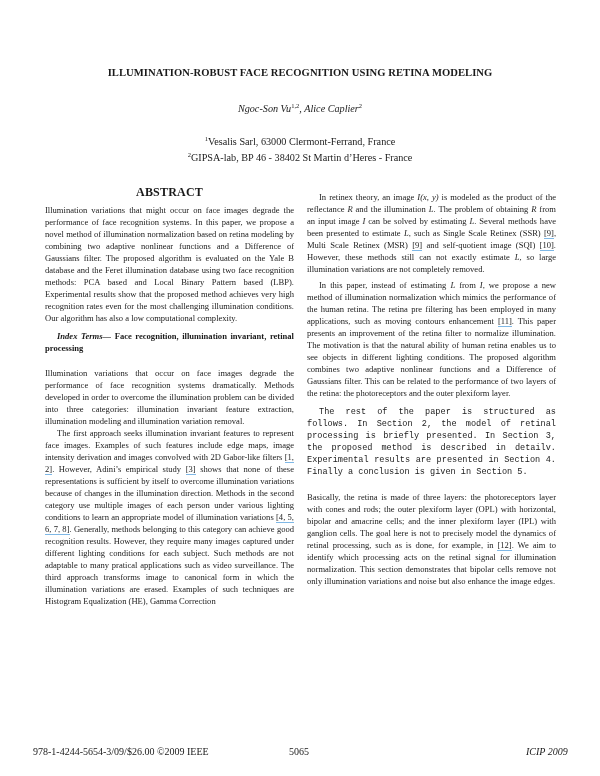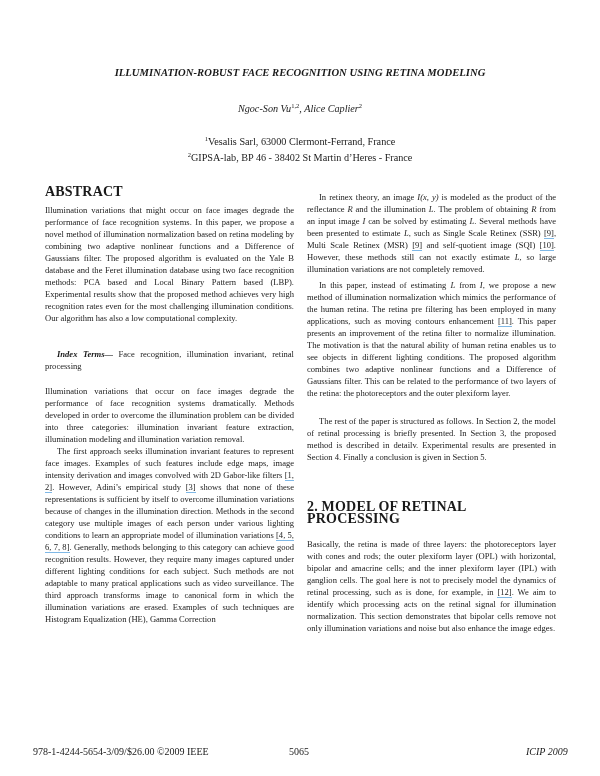--- a/index.html
+++ b/index.html
@@ -1,29 +1,29 @@
 <!DOCTYPE html>
 <html><head>
 <meta charset="utf-8">
 <style>
   html, body { margin: 0; padding: 0; background: #ffffff; }
   body { width: 600px; height: 776px; position: relative; overflow: hidden; color: #1a1a1a;
          font-family: "Liberation Serif", "DejaVu Serif", serif; }
   .title { position: absolute; top: 67px; left: 0; width: 600px; text-align: center;
-           font-weight: bold; font-size: 10.6px; letter-spacing: 0.05px; font-style: italic; }
+           font-weight: bold; font-size: 10.6px; letter-spacing: 0.05px; }
   .authors { position: absolute; top: 102px; left: 0; width: 600px; text-align: center;
              font-style: italic; font-size: 10.2px; }
   .authors sup, .affil sup { font-size: 6.5px; font-style: normal; }
   .affil { position: absolute; top: 132px; left: 0; width: 600px; text-align: center;
            font-size: 10.2px; line-height: 13px; }
   .col { position: absolute; top: 0; width: 249px; font-size: 8.55px; line-height: 12px;
          text-align: justify; }
   .col-left { left: 45px; }
   .col-right { left: 307px; }
-  .heading { text-align: left; font-weight: bold; font-size: 14px; letter-spacing: 0.2px; }
+  .heading { text-align: center; font-weight: bold; font-size: 12px; letter-spacing: 0.2px; }
   p { margin: 0; }
   .indent { text-indent: 12px; }
   .cite { border-bottom: 1px solid #7fb8e6; }
   .it { font-style: italic; }
   .footer { position: absolute; top: 746px; font-size: 10px; }
 </style>
 </head>
 <body>
 
 <div>
@@ -36,32 +36,31 @@
   </div>
 
   <div class="affil">
     <div><sup>1</sup><span>Vesalis Sarl, 63000 Clermont-Ferrand, France</span></div>
     <div><sup>2</sup><span>GIPSA-lab, BP 46 - 38402 St Martin d’Heres - France</span></div>
   </div>
 
   <div class="col col-left" style="top:186px;">
     <div class="heading">ABSTRACT</div>
     <p style="margin-top:6px;">Illumination variations that might occur on face images degrade the performance of face recognition systems. In this paper, we propose a novel method of illumination normalization based on retina modeling by combining two adaptive nonlinear functions and a Difference of Gaussians filter. The proposed algorithm is evaluated on the Yale B database and the Feret illumination database using two face recognition methods: PCA based and Local Binary Pattern based (LBP). Experimental results show that the proposed method achieves very high recognition rates even for the most challenging illumination conditions. Our algorithm has also a low computational complexity.</p>
-    <p class="indent" style="margin-top:24px;"><b><i>Index Terms—</i></b><span> Face recognition, illumination invariant, retinal processing</span></p>
+    <p class="indent" style="margin-top:6px;font-weight:bold;"><b><i>Index Terms—</i></b><span> Face recognition, illumination invariant, retinal processing</span></p>
 
     <p style="margin-top:13px;">Illumination variations that occur on face images degrade the performance of face recognition systems dramatically. Methods developed in order to overcome the illumination problem can be divided into three categories: illumination invariant feature extraction, illumination modeling and illumination variation removal.</p>
     <p class="indent"><span>The first approach seeks illumination invariant features to represent face images. Examples of such features include edge maps, image intensity derivation and images convolved with 2D Gabor-like filters </span><span class="cite">[1, 2]</span><span>. However, Adini’s empirical study </span><span class="cite">[3]</span><span> shows that none of these representations is sufficient by itself to overcome illumination variations because of changes in the illumination direction. Methods in the second category use multiple images of each person under various lighting conditions to learn an appropriate model of illumination variations </span><span class="cite">[4, 5, 6, 7, 8]</span><span>. Generally, methods belonging to this category can achieve good recognition results. However, they require many images captured under different lighting conditions for each subject. Such methods are not adaptable to many pratical applications such as video surveillance. The third approach transforms image to canonical form in which the illumination variations are erased. Examples of such techniques are Histogram Equalization (HE), Gamma Correction</span></p>
   </div>
 
   <div class="col col-right" style="top:187px;">
     <p class="indent" style="margin-top:4px;"><span>In retinex theory, an image </span><span class="it">I(x, y)</span><span> is modeled as the product of the reflectance </span><span class="it">R</span><span> and the illumination </span><span class="it">L</span><span>. The problem of obtaining </span><span class="it">R</span><span> from an input image </span><span class="it">I</span><span> can be solved by estimating </span><span class="it">L</span><span>. Several methods have been presented to estimate </span><span class="it">L</span><span>, such as Single Scale Retinex (SSR) </span><span class="cite">[9]</span><span>, Multi Scale Retinex (MSR) </span><span class="cite">[9]</span><span> and self-quotient image (SQI) </span><span class="cite">[10]</span><span>. However, these methods still can not exactly estimate </span><span class="it">L</span><span>, so large illumination variations are not completely removed.</span></p>
     <p class="indent" style="margin-top:4px;"><span>In this paper, instead of estimating </span><span class="it">L</span><span> from </span><span class="it">I</span><span>, we propose a new method of illumination normalization which mimics the performance of the human retina. The retina pre filtering has been employed in many applications, such as moving contours enhancement </span><span class="cite">[11]</span><span>. This paper presents an improvement of the retina filter to normalize illumination. The motivation is that the natural ability of human retina enables us to see objects in different lighting conditions. The proposed algorithm combines two adaptive nonlinear functions and a Difference of Gaussians filter. This can be related to the performance of two layers of the retina: the photoreceptors and the outer plexiform layer.</span></p>
-    <p class="indent" style="margin-top:16px;">The rest of the paper is structured as follows. In Section 2, the model of retinal processing is briefly presented. In Section 3, the proposed method is described in detailv. Experimental results are presented in Section 4. Finally a conclusion is given in Section 5.</p>
+    <p class="indent" style="margin-top:7px;font-family:Liberation Mono, monospace;">The rest of the paper is structured as follows. In Section 2, the model of retinal processing is briefly presented. In Section 3, the proposed method is described in detailv. Experimental results are presented in Section 4. Finally a conclusion is given in Section 5.</p>
 
-    <div class="heading" style="margin-top:38px;">2.  MODEL OF RETINAL PROCESSING</div>
     <p style="margin-top:13px;"><span>Basically, the retina is made of three layers: the photoreceptors layer with cones and rods; the outer plexiform layer (OPL) with horizontal, bipolar and amacrine cells; and the inner plexiform layer (IPL) with ganglion cells. The goal here is not to precisely model the dynamics of retinal processing, such as is done, for example, in </span><span class="cite">[12]</span><span>. We aim to identify which processing acts on the retinal signal for illumination normalization. This section demonstrates that bipolar cells remove not only illumination variations and noise but also enhance the image edges.</span></p>
   </div>
 
   <div class="footer" style="left:33px;">978-1-4244-5654-3/09/$26.00 ©2009 IEEE</div>
   <div class="footer" style="left:289px;">5065</div>
   <div class="footer" style="left:526px;font-style:italic;">ICIP 2009</div>
 
 </div>
 
 </body></html>

